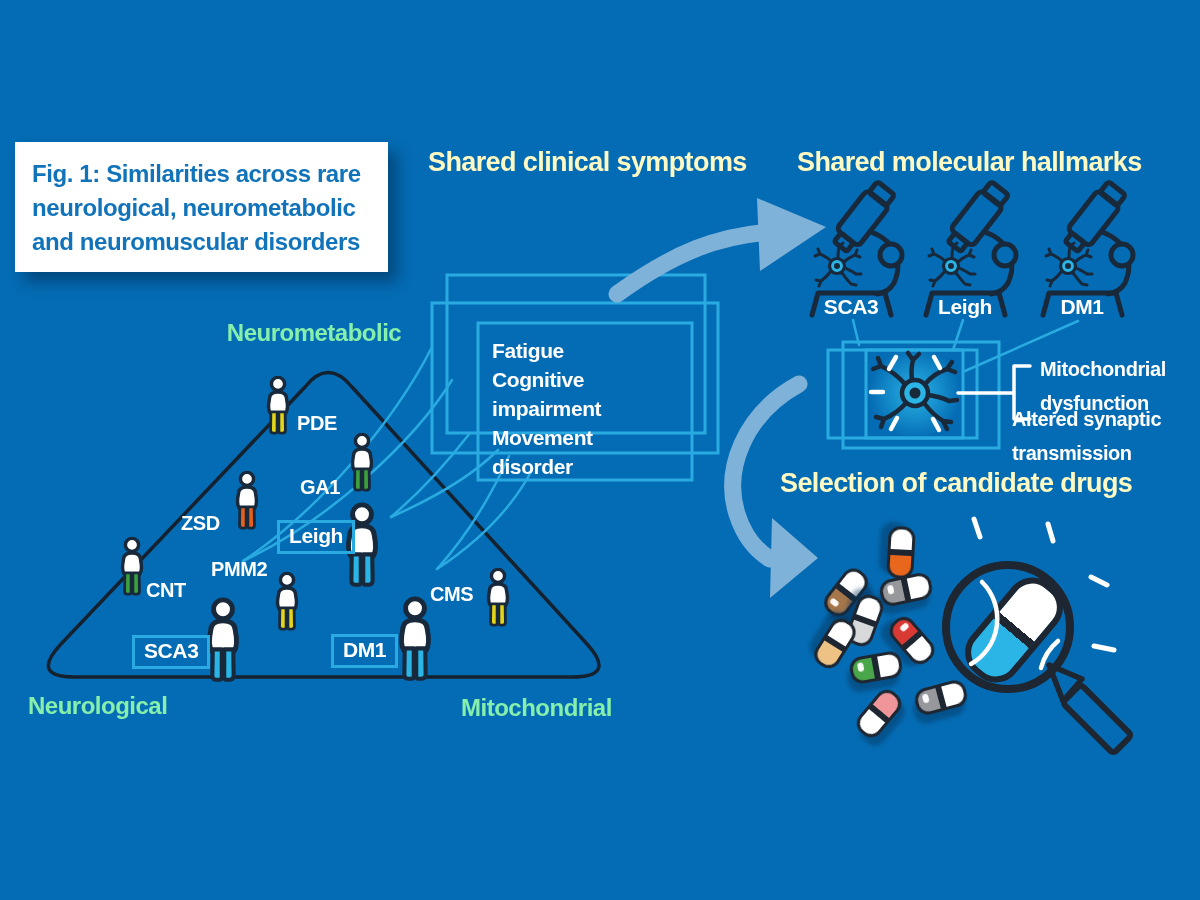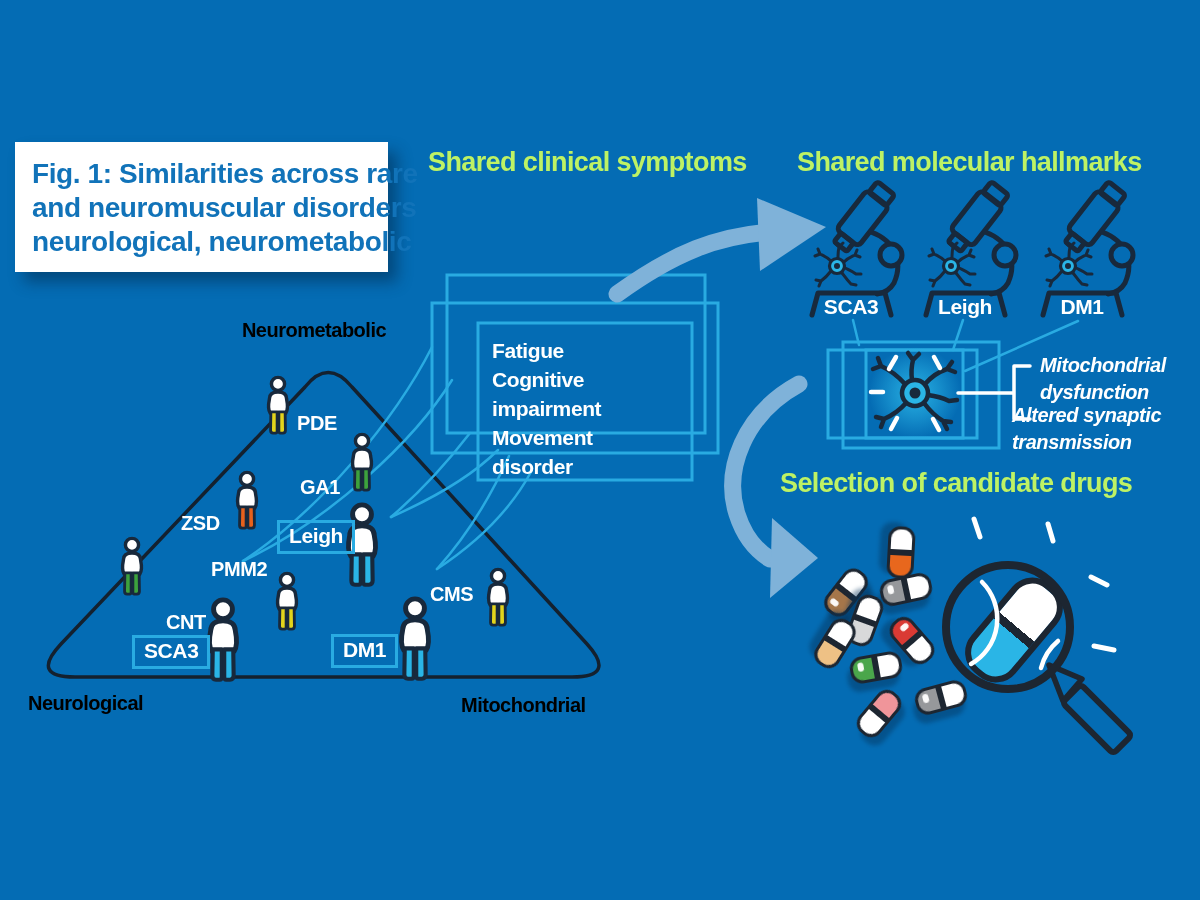--- a/index.html
+++ b/index.html
@@ -2,28 +2,28 @@
 <html style="--bg: #046cb4; --cyan: #29abe2; --navy: #18293c; --arrow: #7fb2d9; --capblue: #1173b9;"><head>
 <meta charset="utf-8">
 <style>
   html,body{margin:0;padding:0;background:#02395e;}
   #stage{position:relative;width:1200px;height:900px;overflow:hidden;
          background:var(--bg,#046cb4);
          font-family:"Liberation Sans","DejaVu Sans",sans-serif;}
   #stage svg.layer{position:absolute;left:0;top:0;}
   .abs{position:absolute;}
   
-  .hdr{position:absolute;color:#bef264;font-weight:bold;font-size:27px;letter-spacing:-0.6px;text-align:center;white-space:nowrap;}
-  .vertex-label{position:absolute;color:#000000;font-weight:bold;font-size:20px;letter-spacing:-0.5px;white-space:nowrap;}
+  .hdr{position:absolute;color:#fef9c3;font-weight:bold;font-size:27px;letter-spacing:-0.6px;text-align:center;white-space:nowrap;}
+  .vertex-label{position:absolute;color:#86efac;font-weight:bold;font-size:24px;letter-spacing:-0.5px;white-space:nowrap;}
   .caption-box{position:absolute;left:15px;top:142px;width:373px;height:130px;background:#fff;
                box-shadow:9px 10px 14px rgba(0,30,60,.45);}
-  .caption-box .cap-line{color:var(--capblue,#1173b9);font-weight:bold;font-size:28px;line-height:34px;margin-left:17px;letter-spacing:-0.4px;white-space:nowrap;text-align:right;}
+  .caption-box .cap-line{color:var(--capblue,#1173b9);font-weight:bold;font-size:24px;line-height:34px;margin-left:17px;letter-spacing:-0.4px;white-space:nowrap;}
   .caption-box .cap-line:first-child{margin-top:15px;}
   .bubble-text{position:absolute;left:492px;top:336px;color:#fff;font-weight:bold;font-size:21px;line-height:29px;letter-spacing:-0.4px;}
-  .hallmark{position:absolute;width:160px;color:#fff;font-weight:bold;font-size:20px;line-height:27px;letter-spacing:-0.4px;font-style:italic;}
+  .hallmark{position:absolute;width:160px;color:#fff;font-weight:bold;font-size:20px;line-height:34px;letter-spacing:-0.4px;}
   .scope-label{position:absolute;width:100px;text-align:center;color:#fff;font-weight:bold;font-size:21px;letter-spacing:-0.4px;}
   .p-label{position:absolute;color:#fff;font-weight:bold;font-size:20px;letter-spacing:-0.4px;white-space:nowrap;}
   .disease-box{position:absolute;border:3px solid var(--cyan,#29abe2);color:#fff;font-weight:bold;font-size:21px;
                padding:1px 9px 3px 9px;letter-spacing:-0.4px;white-space:nowrap;}
   
   .person{position:absolute;}
   .person svg{overflow:visible;display:block;}
   .pill{position:absolute;border:3px solid #1d2631;border-radius:12px;
         filter:drop-shadow(-4px 8px 2px rgba(5,50,90,.45));}
   .pill .gloss{position:absolute;background:#fff;border-radius:4px;opacity:.95;}
@@ -233,22 +233,22 @@
     </g>
     <g>
       <path class="s-wh" stroke-width="5" d="M974 519 L980 537 M1048 524 L1053 541 M1091 577 L1107 585 M1094 646 L1114 650"></path>
     </g>
   </svg>
 
   <div class="abs" id="text-layer">
 
     <div class="caption-box">
       <div class="cap-line">Fig. 1: Similarities across rare</div>
+      <div class="cap-line">neurological, neurometabolic</div>
       <div class="cap-line">and neuromuscular disorders</div>
-      <div class="cap-line">neurological, neurometabolic</div>
     </div>
 
     <div class="hdr" style="left:428px;top:147px;width:300px;">Shared clinical symptoms</div>
     <div class="hdr" style="left:797px;top:147px;width:330px;text-align:center;">Shared molecular hallmarks</div>
     <div class="hdr" style="left:780px;top:468px;width:340px;">Selection of candidate drugs</div>
 
     <div class="bubble-text">
       <div>Fatigue</div>
       <div>Cognitive impairment</div>
       <div>Movement disorder</div>
@@ -262,21 +262,21 @@
     <div class="hallmark" style="left:1012px;top:402px;">Altered synaptic transmission</div>
 
     <div class="vertex-label" style="left:194px;top:319px;width:240px;text-align:center;">Neurometabolic</div>
     <div class="vertex-label" style="left:28px;top:692px;">Neurological</div>
     <div class="vertex-label" style="left:461px;top:694px;">Mitochondrial</div>
 
     <div id="plabels-layer">
         <div class="p-label" style="left: 297px; top: 412px;">PDE</div>
         <div class="p-label" style="left: 181px; top: 512px;">ZSD</div>
         <div class="p-label" style="left: 300px; top: 476px;">GA1</div>
-        <div class="p-label" style="left: 146px; top: 611px; margin-left: 20px;">CNT</div>
+        <div class="p-label" style="left: 146px; top: 579px;">CNT</div>
         <div class="p-label" style="left: 211px; top: 558px;">PMM2</div>
         <div class="p-label" style="left: 430px; top: 583px;">CMS</div>
         <div class="disease-box" style="left: 277px; top: 520px;">Leigh</div>
         <div class="disease-box" style="left: 132px; top: 635px;">SCA3</div>
         <div class="disease-box" style="left: 331px; top: 634px;">DM1</div>
       </div>
   </div>
 
 </div>
 

